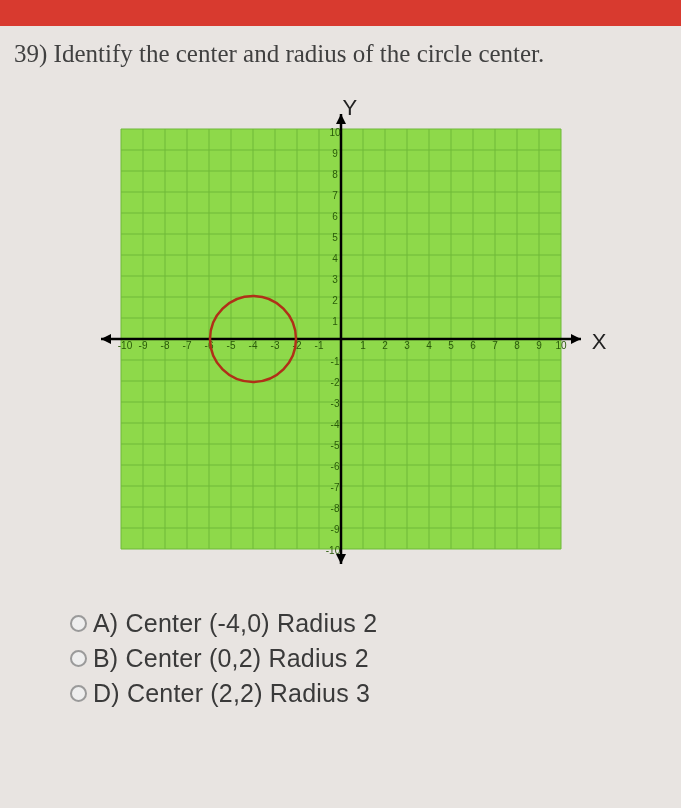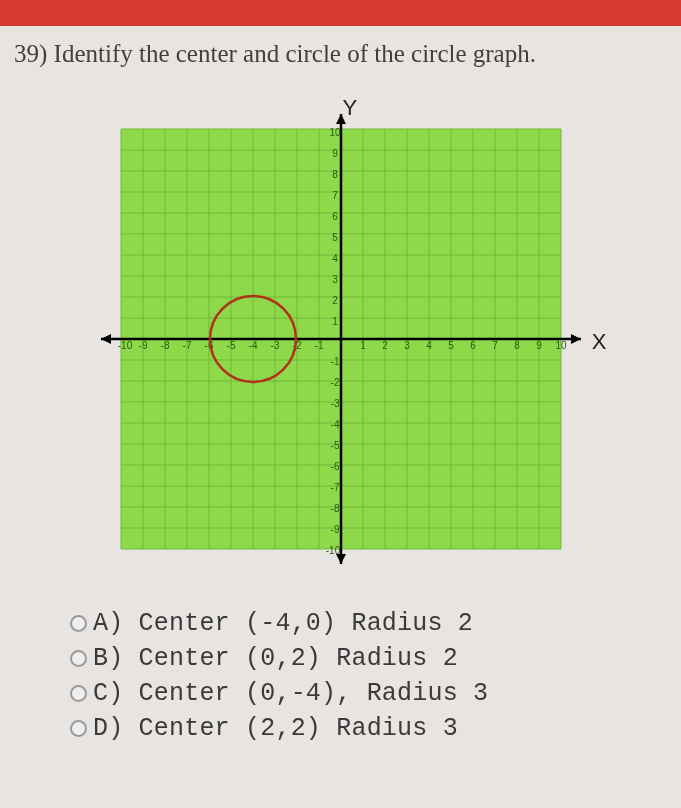--- a/index.html
+++ b/index.html
@@ -60,21 +60,21 @@
   .options {
     padding-left: 56px;
     padding-top: 6px;
   }
   .opt {
     display: flex;
     align-items: center;
     font-size: 25px;
     color: #3a3a3a;
     margin-bottom: 6px;
-    font-family: Liberation Mono, monospace;
+    font-family: Liberation Sans, sans-serif;
     letter-spacing: 0.2px;
   }
   .radio {
     width: 17px;
     height: 17px;
     border: 2px solid #9a9a9a;
     border-radius: 50%;
     margin-right: 6px;
     flex-shrink: 0;
     background: #eee;
@@ -82,21 +82,21 @@
 </style>
 </head>
 <body>
 
 <div class="topbar"></div>
 
 <div class="content">
 
   <div class="question-text">
     <span>39)</span>
-    <span>Identify the center and circle of the circle graph.</span>
+    <span>Identify the center and radius of the circle center.</span>
   </div>
 
   <div class="graph-wrap">
     <div class="graph-box">
       <div class="axis-label-y">Y</div>
       <div class="axis-label-x">X</div>
       <svg class="grid" width="500" height="460">
 
         <rect x="30" y="20" width="440" height="420" fill="#8ed94a" stroke="none"></rect>
 
@@ -211,21 +211,17 @@
     <div class="opt">
       <span class="radio"></span>
       <span>A) Center (-4,0) Radius 2</span>
     </div>
     <div class="opt">
       <span class="radio"></span>
       <span>B) Center (0,2) Radius 2</span>
     </div>
     <div class="opt">
       <span class="radio"></span>
-      <span>C) Center (0,-4), Radius 3</span>
-    </div>
-    <div class="opt">
-      <span class="radio"></span>
       <span>D) Center (2,2) Radius 3</span>
     </div>
   </div>
 
 </div>
 
 </body></html>

